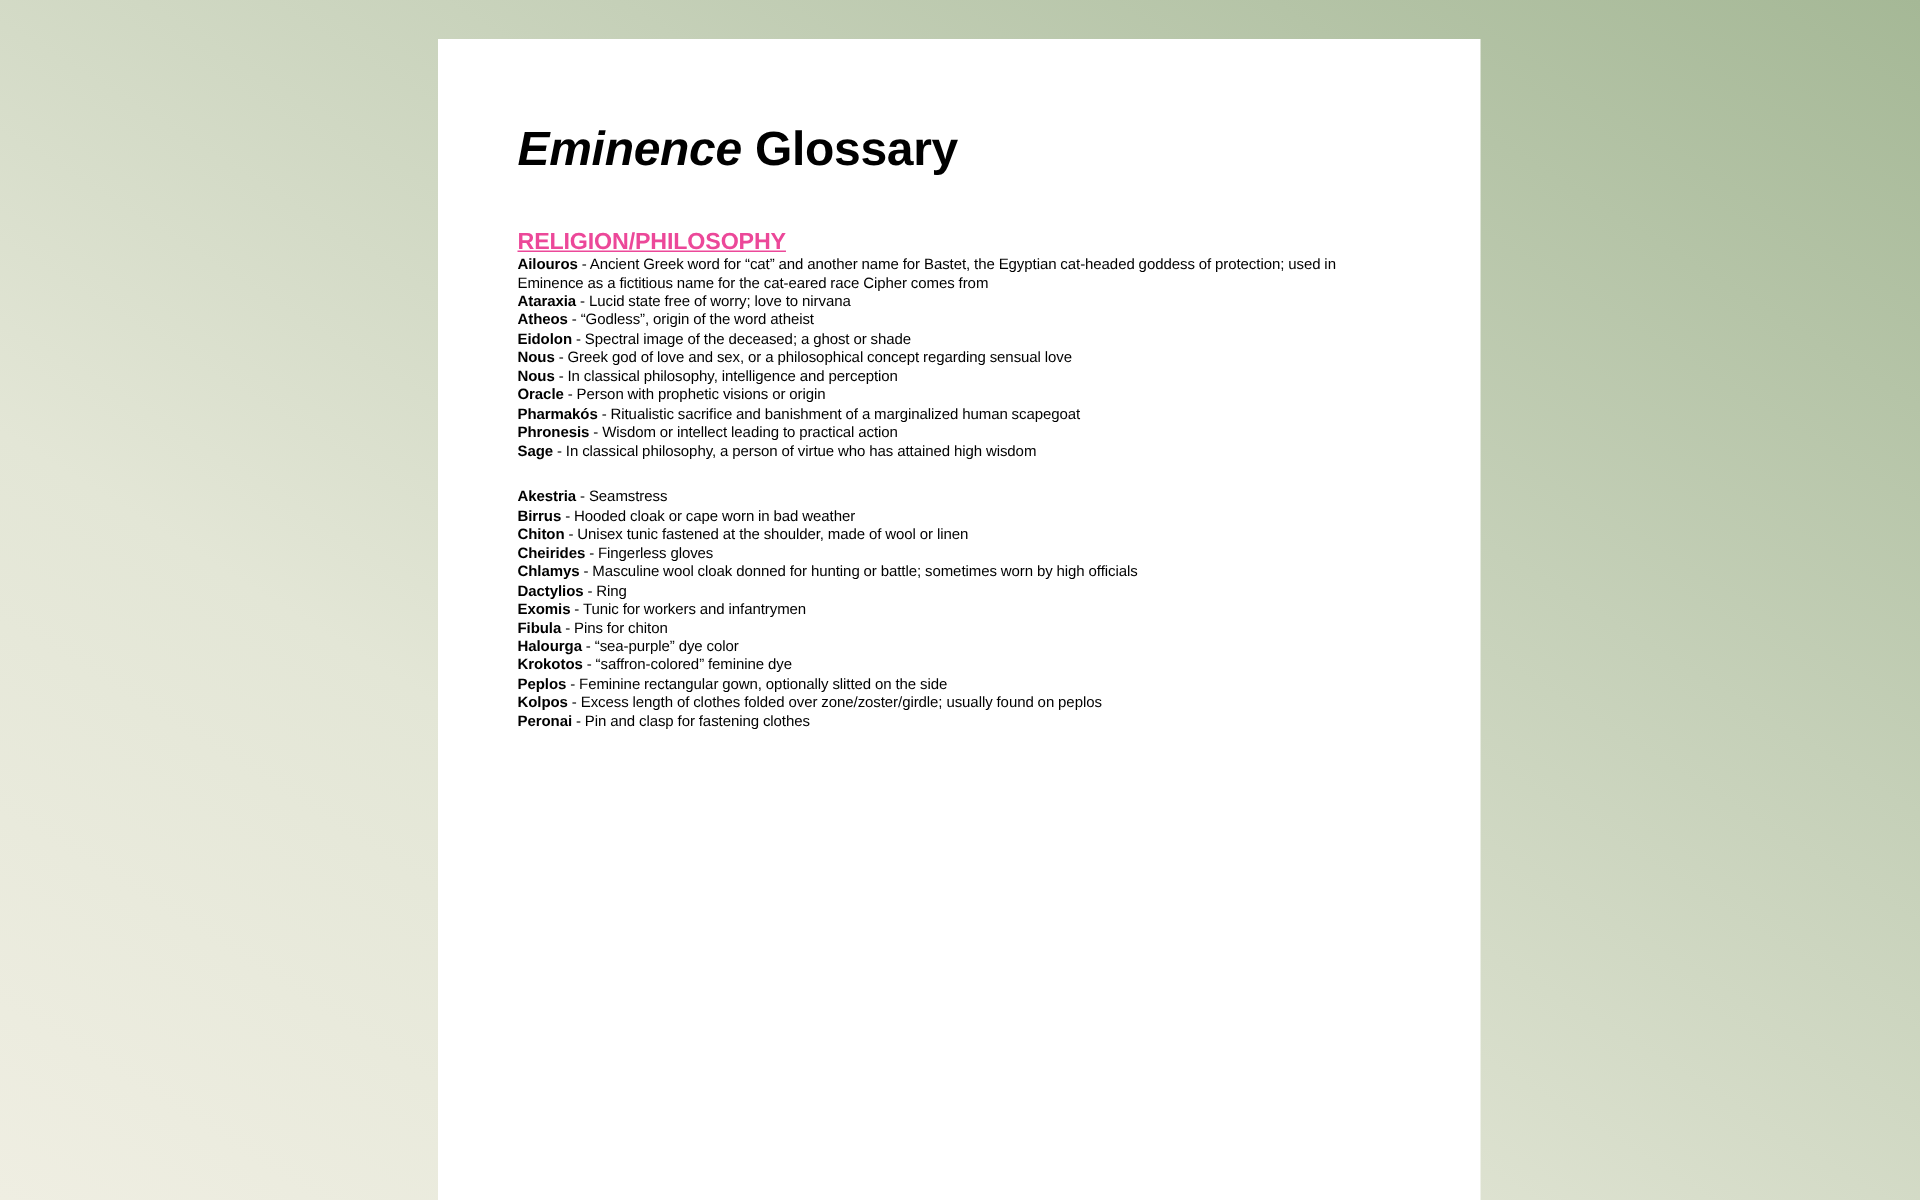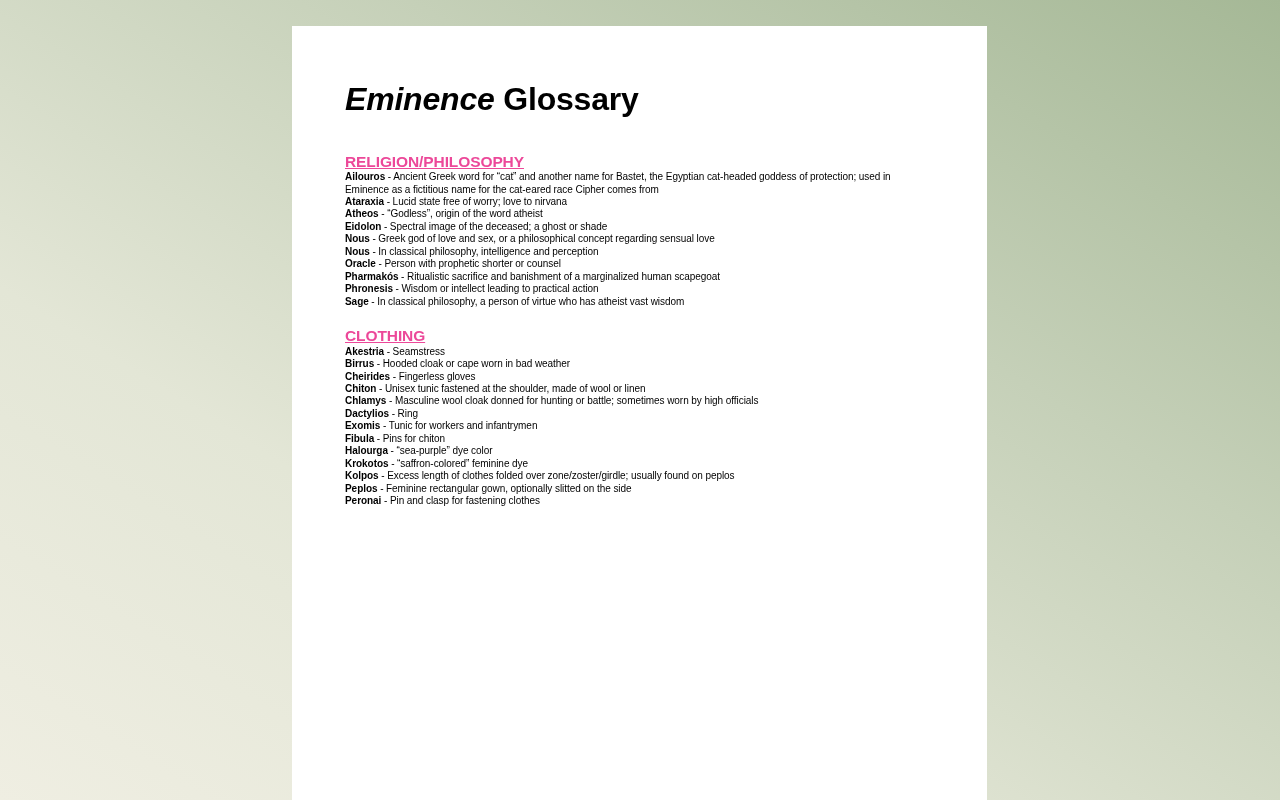--- a/index.html
+++ b/index.html
@@ -96,38 +96,37 @@
 
       <div id="sections-container">
           <div class="section">
             <div class="section-heading">RELIGION/PHILOSOPHY</div>
             <div class="entry"><span class="term">Ailouros</span><span class="defn"> - Ancient Greek word for “cat” and another name for Bastet, the Egyptian cat-headed goddess of protection; used in Eminence as a fictitious name for the cat-eared race Cipher comes from</span></div>
             <div class="entry"><span class="term">Ataraxia</span><span class="defn"> - Lucid state free of worry; love to nirvana</span></div>
             <div class="entry"><span class="term">Atheos</span><span class="defn"> - “Godless”, origin of the word atheist</span></div>
             <div class="entry"><span class="term">Eidolon</span><span class="defn"> - Spectral image of the deceased; a ghost or shade</span></div>
             <div class="entry"><span class="term">Nous</span><span class="defn"> - Greek god of love and sex, or a philosophical concept regarding sensual love</span></div>
             <div class="entry"><span class="term">Nous</span><span class="defn"> - In classical philosophy, intelligence and perception</span></div>
-            <div class="entry"><span class="term">Oracle</span><span class="defn"> - Person with prophetic shorter or counsel</span></div>
+            <div class="entry"><span class="term">Oracle</span><span class="defn"> - Person with prophetic visions or origin</span></div>
             <div class="entry"><span class="term">Pharmakós</span><span class="defn"> - Ritualistic sacrifice and banishment of a marginalized human scapegoat</span></div>
             <div class="entry"><span class="term">Phronesis</span><span class="defn"> - Wisdom or intellect leading to practical action</span></div>
-            <div class="entry"><span class="term">Sage</span><span class="defn"> - In classical philosophy, a person of virtue who has atheist vast wisdom</span></div>
+            <div class="entry"><span class="term">Sage</span><span class="defn"> - In classical philosophy, a person of virtue who has attained high wisdom</span></div>
           </div>
           <div class="section">
-            <div class="section-heading">CLOTHING</div>
             <div class="entry"><span class="term">Akestria</span><span class="defn"> - Seamstress</span></div>
             <div class="entry"><span class="term">Birrus</span><span class="defn"> - Hooded cloak or cape worn in bad weather</span></div>
+            <div class="entry"><span class="term">Chiton</span><span class="defn"> - Unisex tunic fastened at the shoulder, made of wool or linen</span></div>
             <div class="entry"><span class="term">Cheirides</span><span class="defn"> - Fingerless gloves</span></div>
-            <div class="entry"><span class="term">Chiton</span><span class="defn"> - Unisex tunic fastened at the shoulder, made of wool or linen</span></div>
             <div class="entry"><span class="term">Chlamys</span><span class="defn"> - Masculine wool cloak donned for hunting or battle; sometimes worn by high officials</span></div>
             <div class="entry"><span class="term">Dactylios</span><span class="defn"> - Ring</span></div>
             <div class="entry"><span class="term">Exomis</span><span class="defn"> - Tunic for workers and infantrymen</span></div>
             <div class="entry"><span class="term">Fibula</span><span class="defn"> - Pins for chiton</span></div>
             <div class="entry"><span class="term">Halourga</span><span class="defn"> - “sea-purple” dye color</span></div>
             <div class="entry"><span class="term">Krokotos</span><span class="defn"> - “saffron-colored” feminine dye</span></div>
+            <div class="entry"><span class="term">Peplos</span><span class="defn"> - Feminine rectangular gown, optionally slitted on the side</span></div>
             <div class="entry"><span class="term">Kolpos</span><span class="defn"> - Excess length of clothes folded over zone/zoster/girdle; usually found on peplos</span></div>
-            <div class="entry"><span class="term">Peplos</span><span class="defn"> - Feminine rectangular gown, optionally slitted on the side</span></div>
             <div class="entry"><span class="term">Peronai</span><span class="defn"> - Pin and clasp for fastening clothes</span></div>
           </div>
         </div>
 
     </div>
   </div>
 </div>
 
 </body></html>

